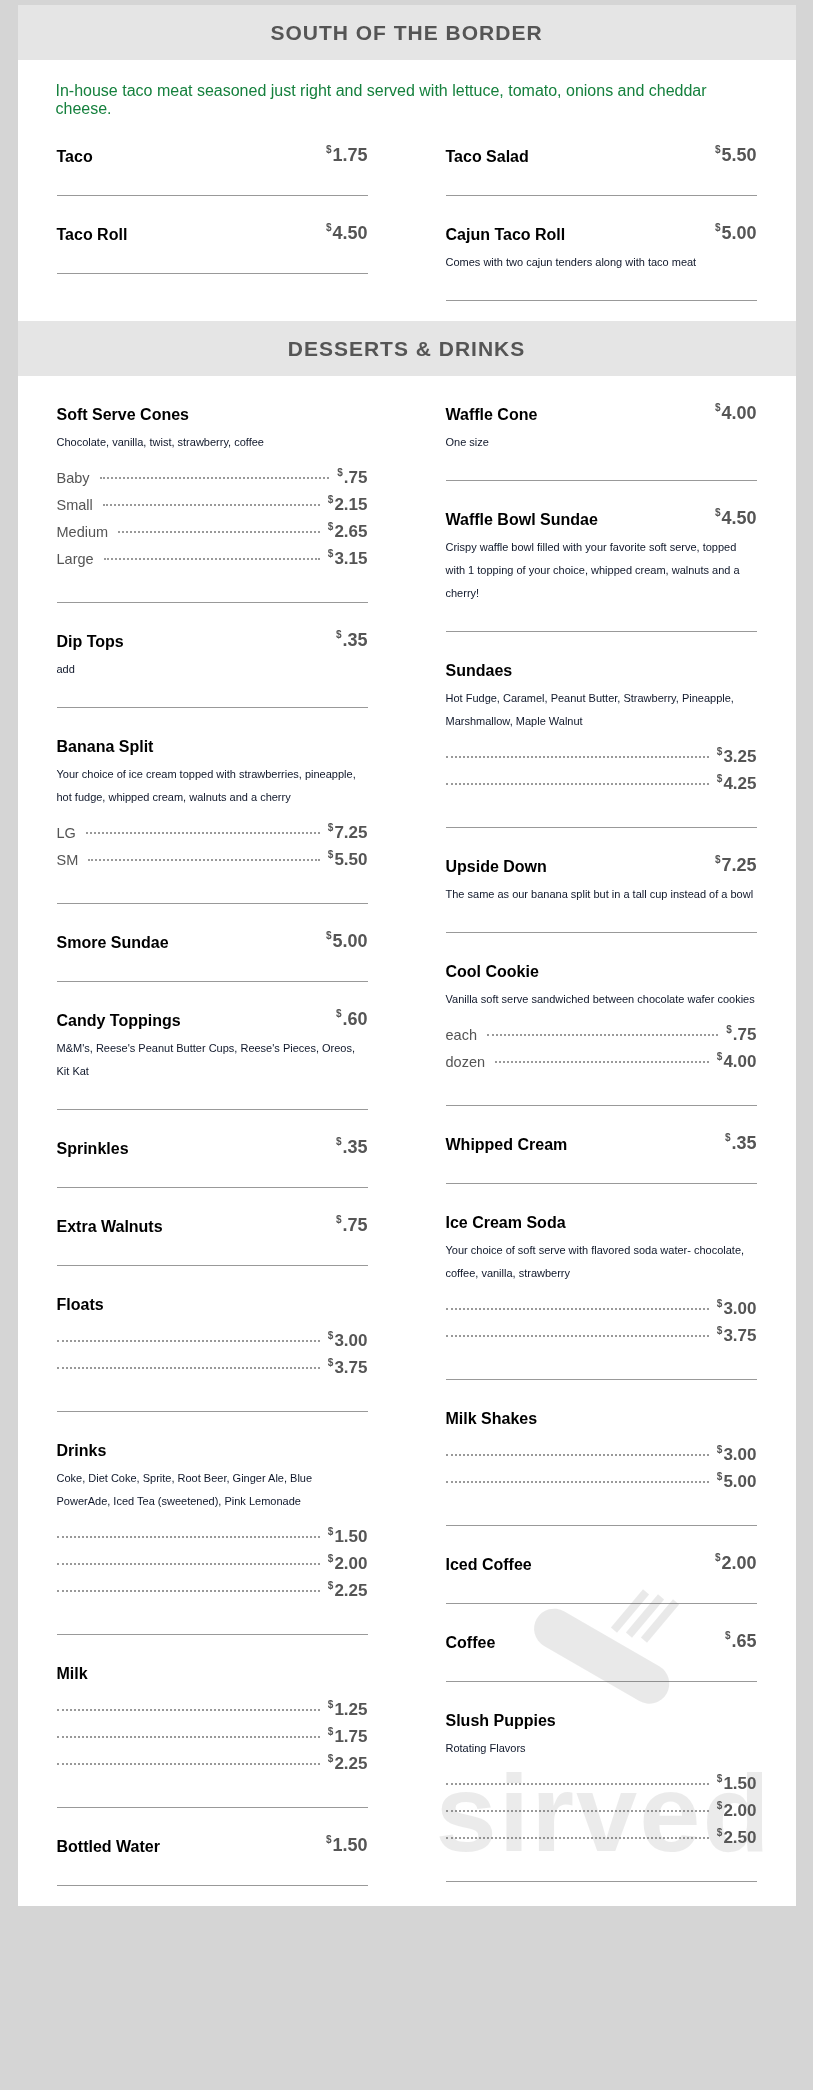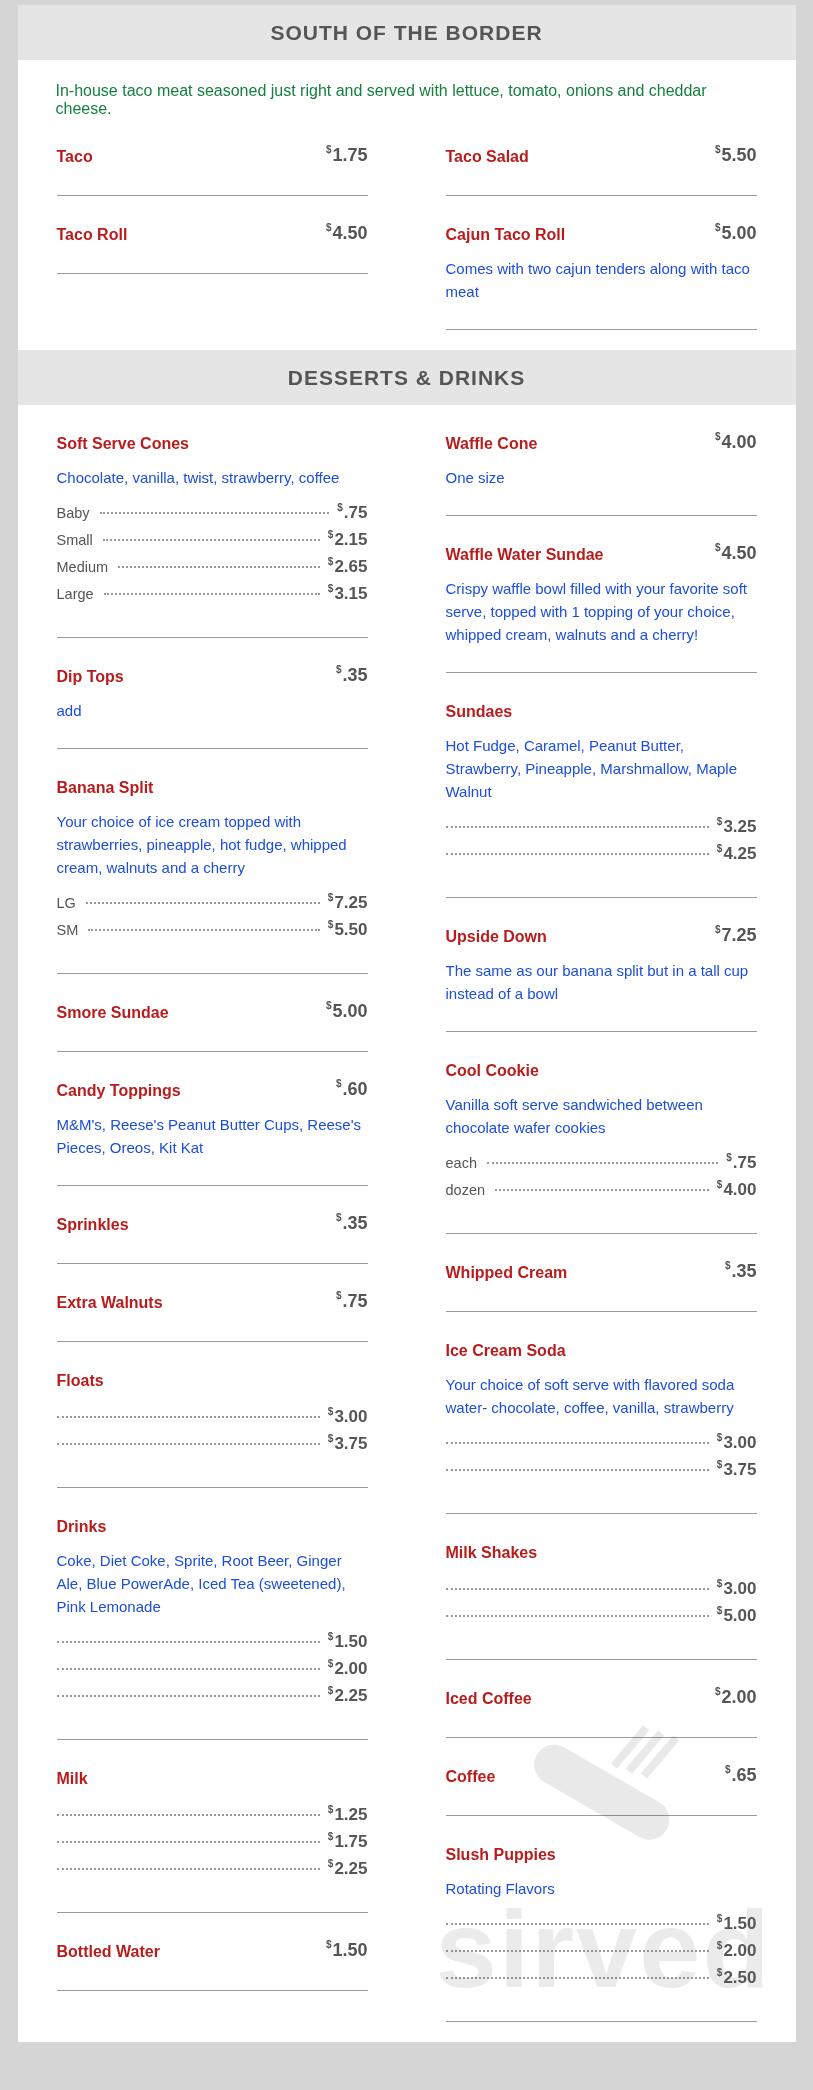--- a/index.html
+++ b/index.html
@@ -47,41 +47,41 @@
   }
   .item-head {
     display: flex;
     justify-content: space-between;
     align-items: flex-start;
     min-height: 24px;
   }
   .item-name {
     font-size: 16px;
     font-weight: bold;
-    color: #b91c1c;
+    color: #000000;
     padding-top: 3px;
   }
   .price {
     font-size: 18px;
     font-weight: bold;
     color: #555;
     white-space: nowrap;
   }
   .price sup {
     font-size: 10px;
     vertical-align: top;
     position: relative;
     top: -1px;
     margin-right: 1px;
   }
   .item-desc {
-    font-size: 15px;
+    font-size: 11px;
     line-height: 23px;
-    color: #1d4ed8;
-    margin-top: 10px;
+    color: #0f172a;
+    margin-top: 4px;
   }
   .opts { margin-top: 14px; }
   .opt {
     display: flex;
     align-items: baseline;
     height: 27px;
     font-size: 14.5px;
     color: #555;
     justify-content: flex-end;
   }
@@ -304,21 +304,21 @@
           <div class="col">
             <div class="item">
               <div class="item-head">
                 <span class="item-name">Waffle Cone</span>
                 <span class="price"><sup>$</sup><span>4.00</span></span>
               </div>
               <div class="item-desc">One size</div>
             </div>
             <div class="item">
               <div class="item-head">
-                <span class="item-name">Waffle Water Sundae</span>
+                <span class="item-name">Waffle Bowl Sundae</span>
                 <span class="price"><sup>$</sup><span>4.50</span></span>
               </div>
               <div class="item-desc">Crispy waffle bowl filled with your favorite soft serve, topped with 1 topping of your choice, whipped cream, walnuts and a cherry!</div>
             </div>
             <div class="item">
               <div class="item-head">
                 <span class="item-name">Sundaes</span>
               </div>
               <div class="item-desc">Hot Fudge, Caramel, Peanut Butter, Strawberry, Pineapple, Marshmallow, Maple Walnut</div>
               <div class="opts">

